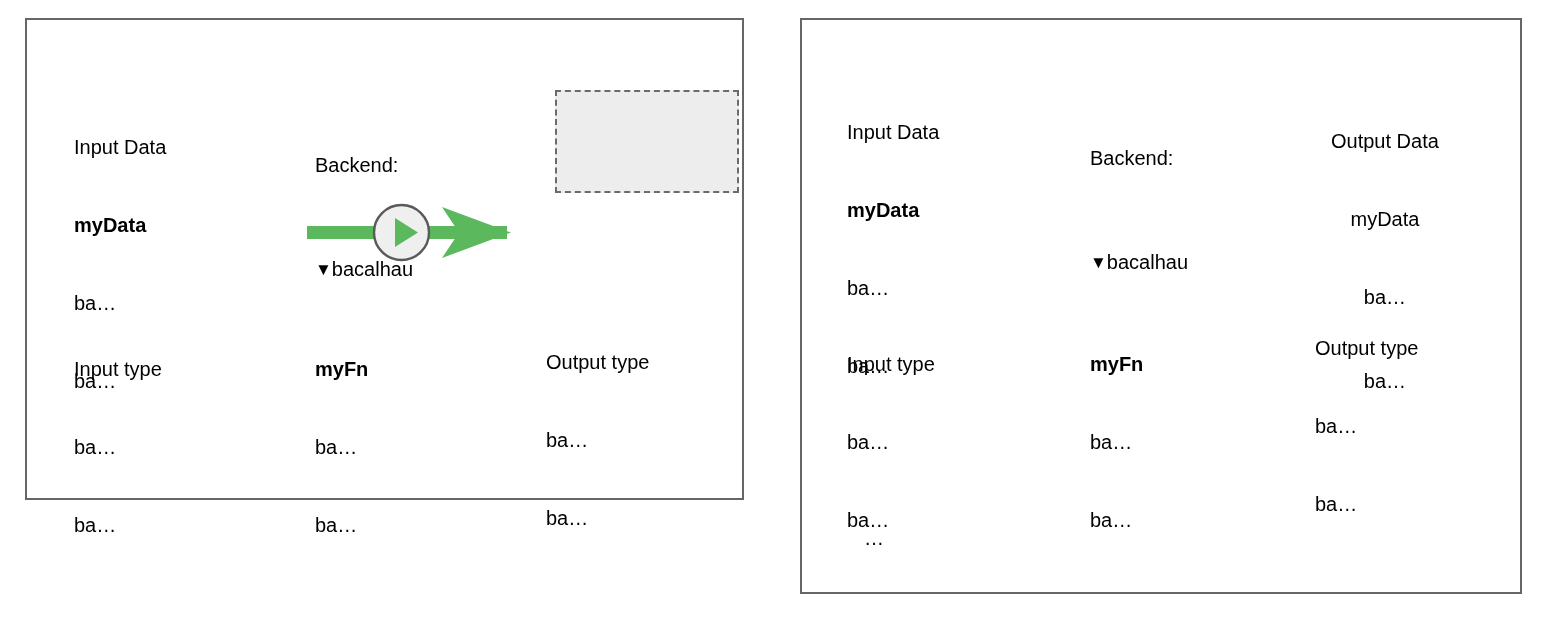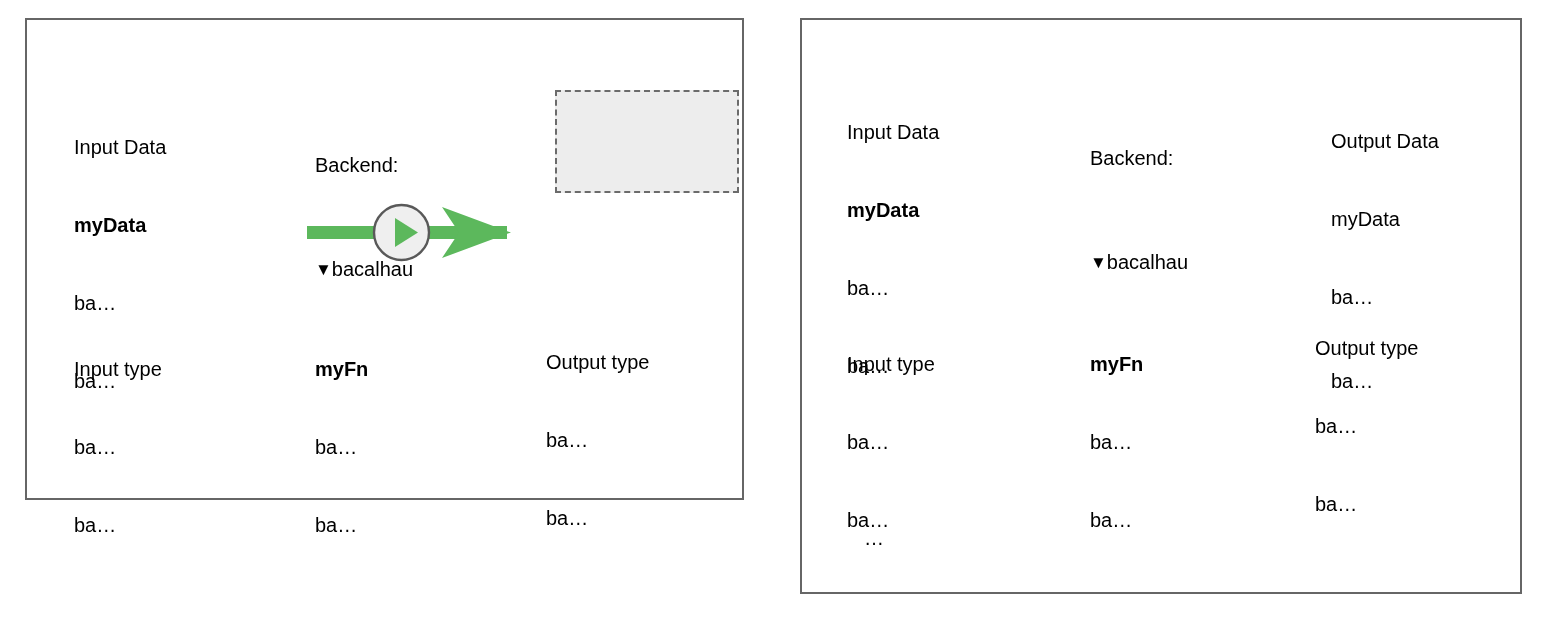--- a/index.html
+++ b/index.html
@@ -144,21 +144,21 @@
       <span class="text-line normal">ba…</span>
     </div>
 
     <div class="text-block" style="left:288px; top:73px;">
       <span class="text-line normal">Backend:</span>
       <span class="text-line normal" style="font-size:0;">
         <span style="font-size:17px; vertical-align:1px;">▼</span><span style="font-size:20px;">bacalhau</span>
       </span>
     </div>
 
-    <div class="text-block" style="left:529px; top:56px;">
+    <div class="text-block" style="left:529px; top:56px;text-align:center;">
       <span class="text-line normal">Output Data</span>
       <span class="text-line normal">myData</span>
       <span class="text-line normal">ba…</span>
       <span class="text-line normal" style="margin-top:6px;">ba…</span>
     </div>
 
     <div class="text-block" style="left:45px; top:279px;">
       <span class="text-line normal">Input type</span>
       <span class="text-line normal">ba…</span>
       <span class="text-line normal">ba…</span>

